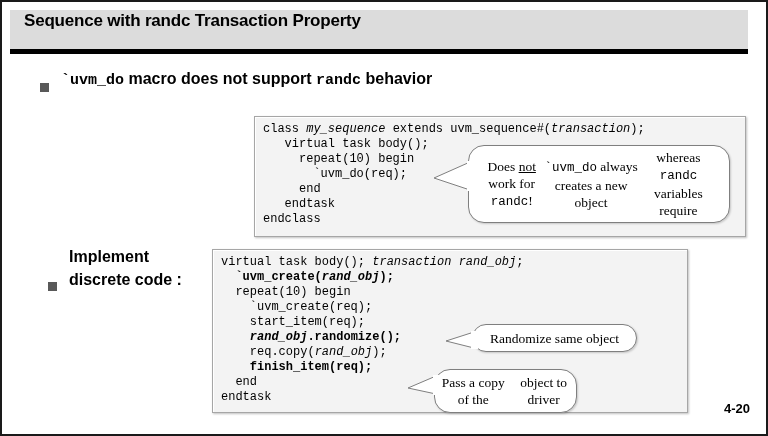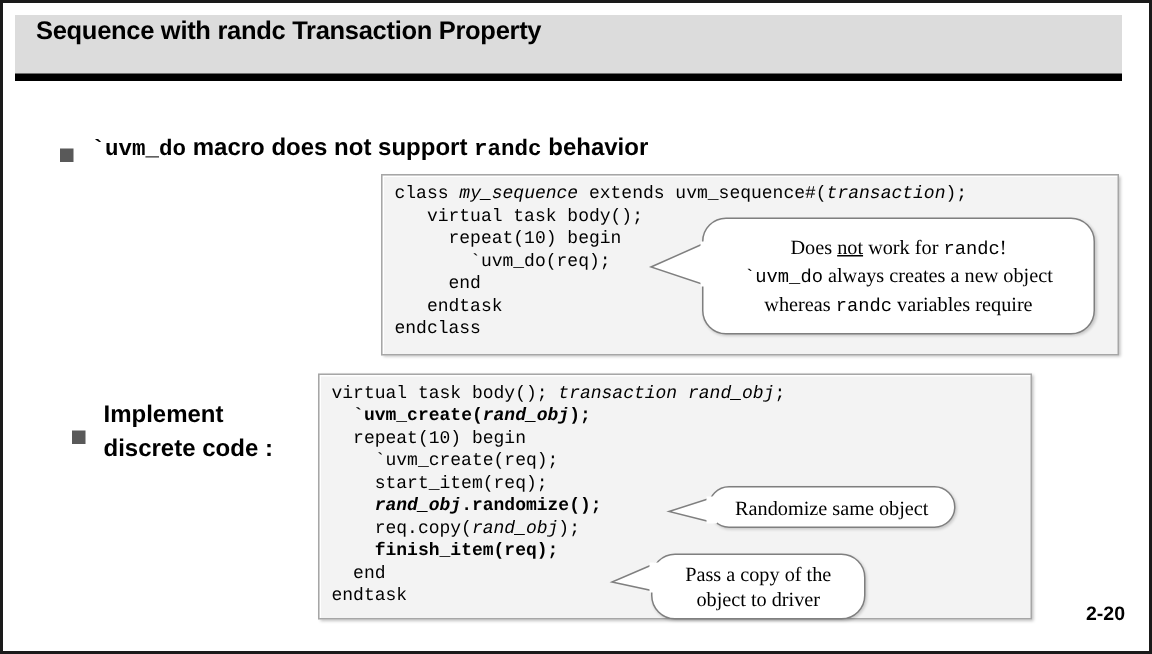--- a/index.html
+++ b/index.html
@@ -37,22 +37,21 @@
     font-size: 17px;
     font-weight: bold;
     color: #000000;
     letter-spacing: -0.2px;
     white-space: nowrap;
   }
   
   .bullet {
     position: absolute;
     display: flex;
-    align-items: center;
-    margin-top: 20px;
+    align-items: flex-end;
   }
   .bullet-marker {
     width: 9px;
     height: 9px;
     background: #595959;
     margin-top: 7px;
     margin-right: 12px;
     flex: 0 0 auto;
   }
   .bullet-text {
@@ -101,21 +100,20 @@
     font-family: "Liberation Serif", serif;
     font-size: 13.5px;
     line-height: 17px;
     color: #000000;
     text-align: center;
     z-index: 6;
     box-shadow: 1px 1px 2px rgba(0,0,0,0.18);
     display: flex;
     align-items: center;
     justify-content: center;
-    flex-direction: column;
   }
   .callout .mono {
     font-family: "Liberation Mono", "DejaVu Sans Mono", monospace;
     font-size: 12.5px;
   }
   .callout u { text-decoration: underline; }
 
   #callout-1 {
     left: 466px; top: 143px; width: 262px; height: 78px;
     padding: 4px 10px;
@@ -206,15 +204,15 @@
 
   <div class="callout" id="callout-2">
     <div>Randomize same object</div>
   </div>
 
   <div class="callout" id="callout-3">
     <div>Pass a copy of the</div>
     <div>object to driver</div>
   </div>
 
-  <div class="page-number">2-20</div>
+  <div class="page-number">4-20</div>
 
 </div>
 
 </body></html>

